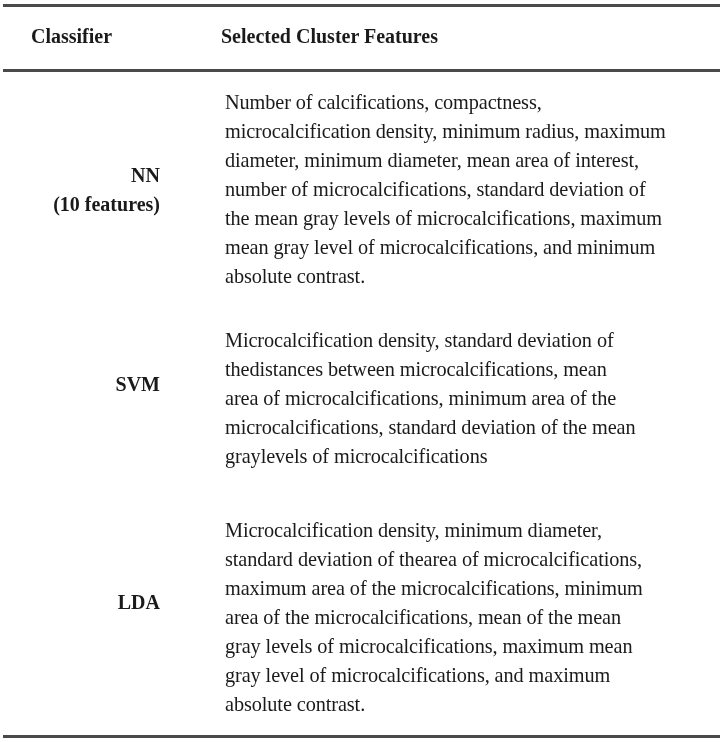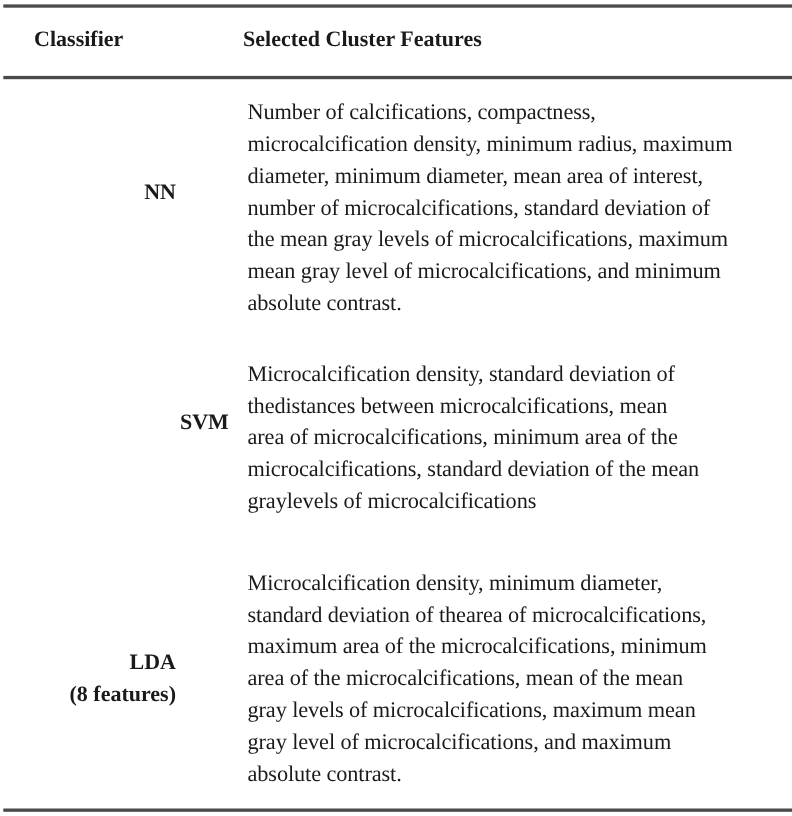--- a/index.html
+++ b/index.html
@@ -22,45 +22,45 @@
 <body>
 
 <div class="rule top"></div>
 <div class="hdr c1">Classifier</div>
 <div class="hdr c2">Selected Cluster Features</div>
 <div class="rule mid"></div>
 
 <div class="row" style="top:88px;">
   <div class="cls" style="top:73px;">
     <div>NN</div>
+    <div>(10 features)</div>
   </div>
   <div class="feat">Number of calcifications, compactness,
 microcalcification density, minimum radius, maximum
 diameter, minimum diameter, mean area of interest,
 number of microcalcifications, standard deviation of
 the mean gray levels of microcalcifications, maximum
 mean gray level of microcalcifications, and minimum
 absolute contrast.</div>
 </div>
 
 <div class="row" style="top:326px;">
-  <div class="cls" style="top:44px;margin-left:48px;">
+  <div class="cls" style="top:44px;">
     <div>SVM</div>
   </div>
   <div class="feat">Microcalcification density, standard deviation of
 thedistances between microcalcifications, mean
 area of microcalcifications, minimum area of the
 microcalcifications, standard deviation of the mean
 graylevels of microcalcifications</div>
 </div>
 
 <div class="row" style="top:516px;">
   <div class="cls" style="top:72px;">
     <div>LDA</div>
-    <div>(8 features)</div>
   </div>
   <div class="feat">Microcalcification density, minimum diameter,
 standard deviation of thearea of microcalcifications,
 maximum area of the microcalcifications, minimum
 area of the microcalcifications, mean of the mean
 gray levels of microcalcifications, maximum mean
 gray level of microcalcifications, and maximum
 absolute contrast.</div>
 </div>
 

